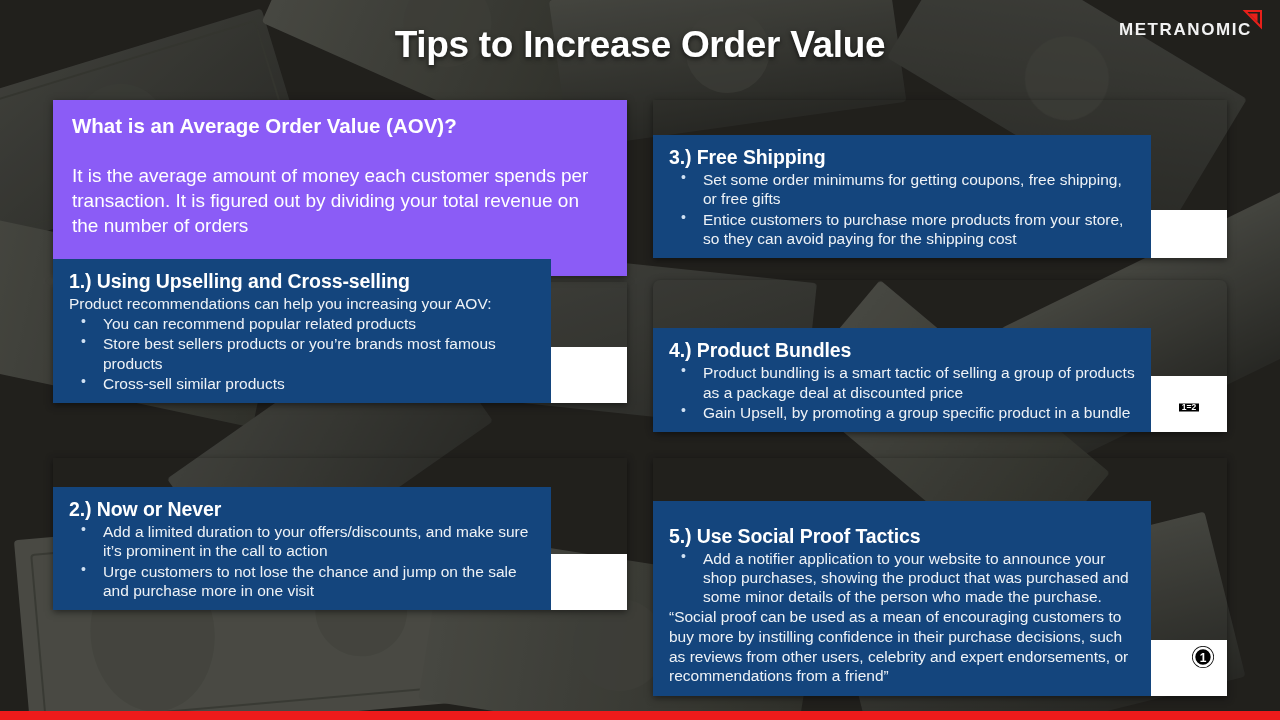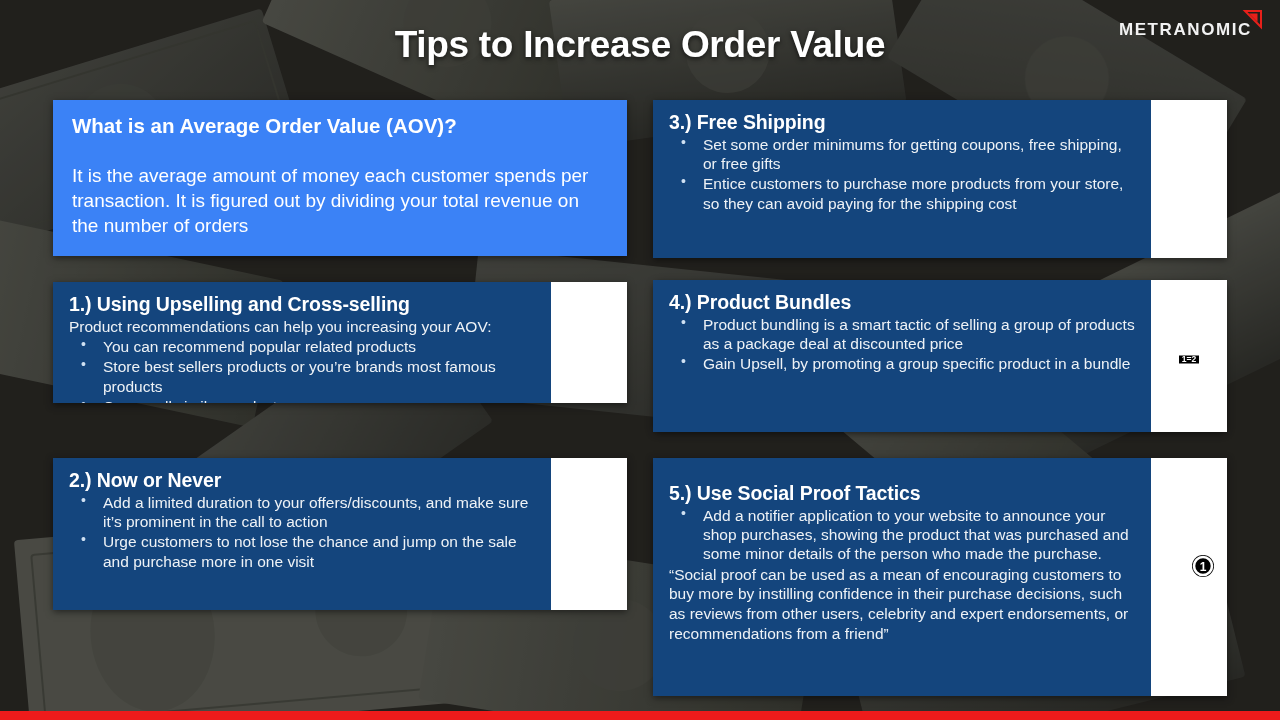--- a/index.html
+++ b/index.html
@@ -23,20 +23,21 @@
     letter-spacing:-.3px; text-shadow:0 2px 5px rgba(0,0,0,.65);
   }
   #logo { position:absolute; right:16px; top:20px; height:32px; display:flex; align-items:flex-start; }
   #logo-text { color:#f2f2f2; font-size:17px; font-weight:bold; letter-spacing:1.6px; }
   #logo-mark { margin-left:-10px; margin-top:-11px; }
 
   
   .card {
     position:absolute; display:flex; z-index:4;
     box-shadow:0 2px 7px rgba(0,0,0,.5);
+    align-items:flex-end;
   }
   .card-body { background:#14457d; flex:1 1 auto; padding:11px 16px 10px 16px; overflow:hidden; }
   .card-icon {
     background:#ffffff; width:76px; flex:0 0 76px;
     display:flex; align-items:center; justify-content:center;
   }
   .card-title {
     color:#ffffff; font-size:19.5px; font-weight:bold; line-height:1.18;
     margin-bottom:1px; letter-spacing:-.1px;
   }
@@ -46,22 +47,22 @@
     position:relative; color:#eef2f6; font-size:15.5px; line-height:1.24;
     padding-left:34px; margin-top:1px;
   }
   ul.bullets li::before {
     content:"\2022"; position:absolute; left:12px; top:-1px; color:#cfe0f2; font-size:14px;
   }
   .quote { color:#eef2f6; font-size:15.5px; line-height:1.27; margin-top:1px; }
 
   
   #aov-card {
-    position:absolute; left:53px; top:100px; width:574px; height:156px;
-    background:#3b82f6; z-index:4; padding:14px 19px 0 19px;
+    position:absolute; left:53px; top:100px; width:574px; height:176px;
+    background:#8b5cf6; z-index:4; padding:14px 19px 0 19px;
     box-shadow:0 2px 7px rgba(0,0,0,.5);
   }
   #aov-title { color:#fff; font-size:20.5px; font-weight:bold; line-height:1.2; }
   #aov-text { color:#fff; font-size:19px; line-height:1.33; margin-top:24px; }
 
   
   #card-1 { left:53px;  top:282px; width:574px; height:121px; }
   #card-2 { left:53px;  top:458px; width:574px; height:152px; }
   #card-3 { left:653px; top:100px; width:574px; height:158px; }
   #card-4 { left:653px; top:280px; width:574px; height:152px;border-radius:7px; }

